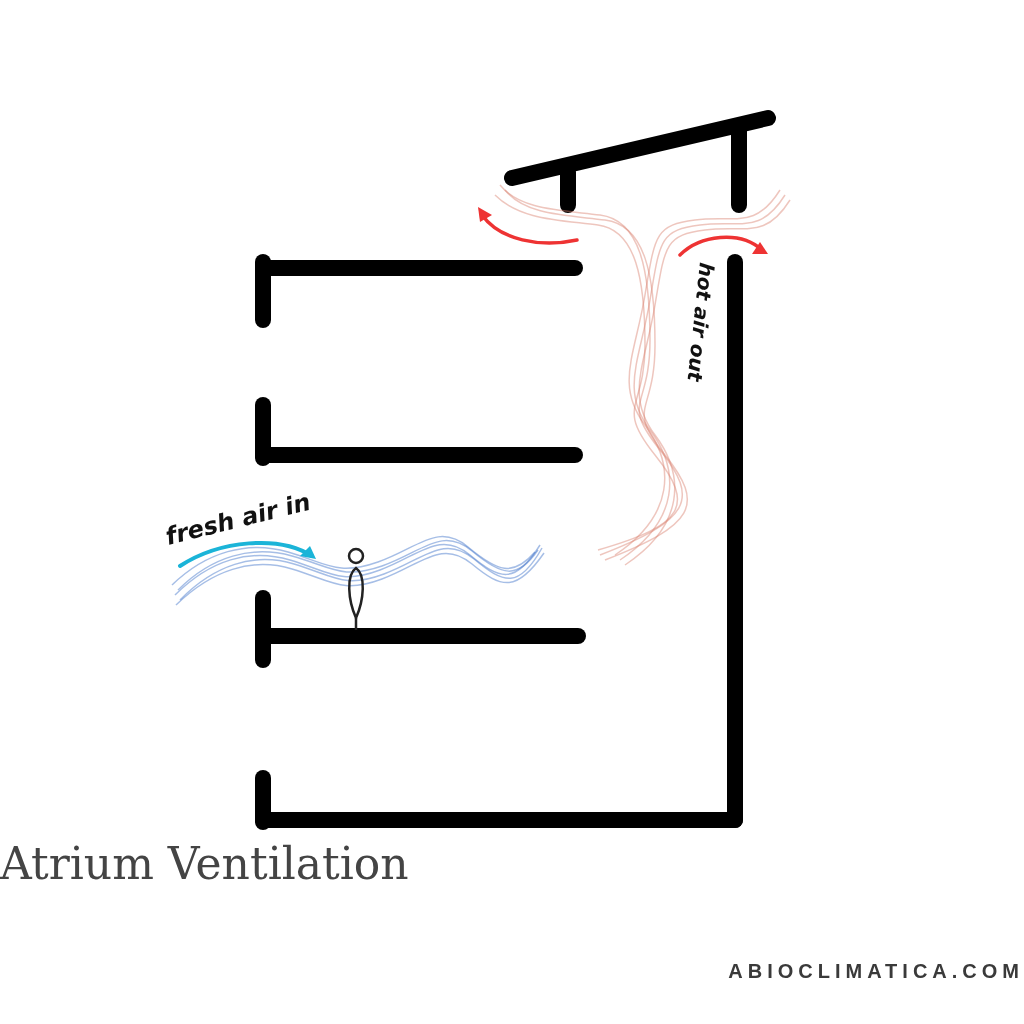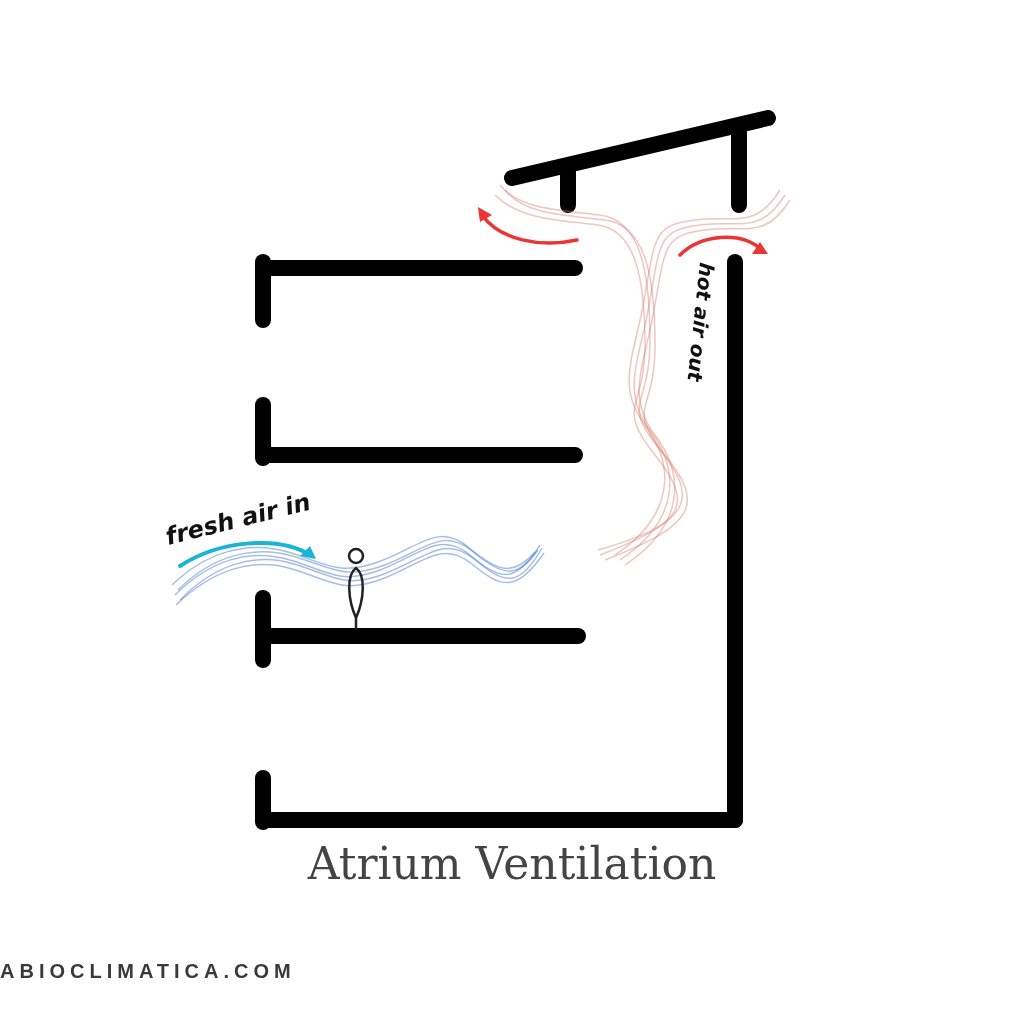--- a/index.html
+++ b/index.html
@@ -1,24 +1,24 @@
 <!DOCTYPE html>
 <html><head>
 <meta charset="utf-8">
 <style>
   html, body { margin: 0; padding: 0; background: #ffffff; }
   body { width: 1024px; height: 1024px; position: relative; overflow: hidden; }
   svg.diagram { position: absolute; left: 0; top: 0; }
   .title {
-    position: absolute; left: 0; width: 1024px; top: 838px; text-align: center;
+    position: absolute; left: 0; width: 1024px; top: 838px; 
     font-family: "DejaVu Serif", "Liberation Serif", serif;
     font-size: 44px; color: #444444; letter-spacing: 0px;
   }
   .site {
-    position: absolute; left: 0; width: 1024px; top: 960px; text-align: left;
+    position: absolute; left: 0; width: 1024px; top: 960px; text-align: right;
     font-family: "Liberation Sans", "DejaVu Sans", sans-serif;
     font-size: 20px; color: #3a3a3a; letter-spacing: 5px; font-weight: 600;
   }
   .hand { font-family: "DejaVu Sans", sans-serif; font-weight: bold; font-style: italic; }
 </style>
 </head>
 <body>
 
 <svg class="diagram" width="1024" height="1024" viewBox="0 0 1024 1024">
 

